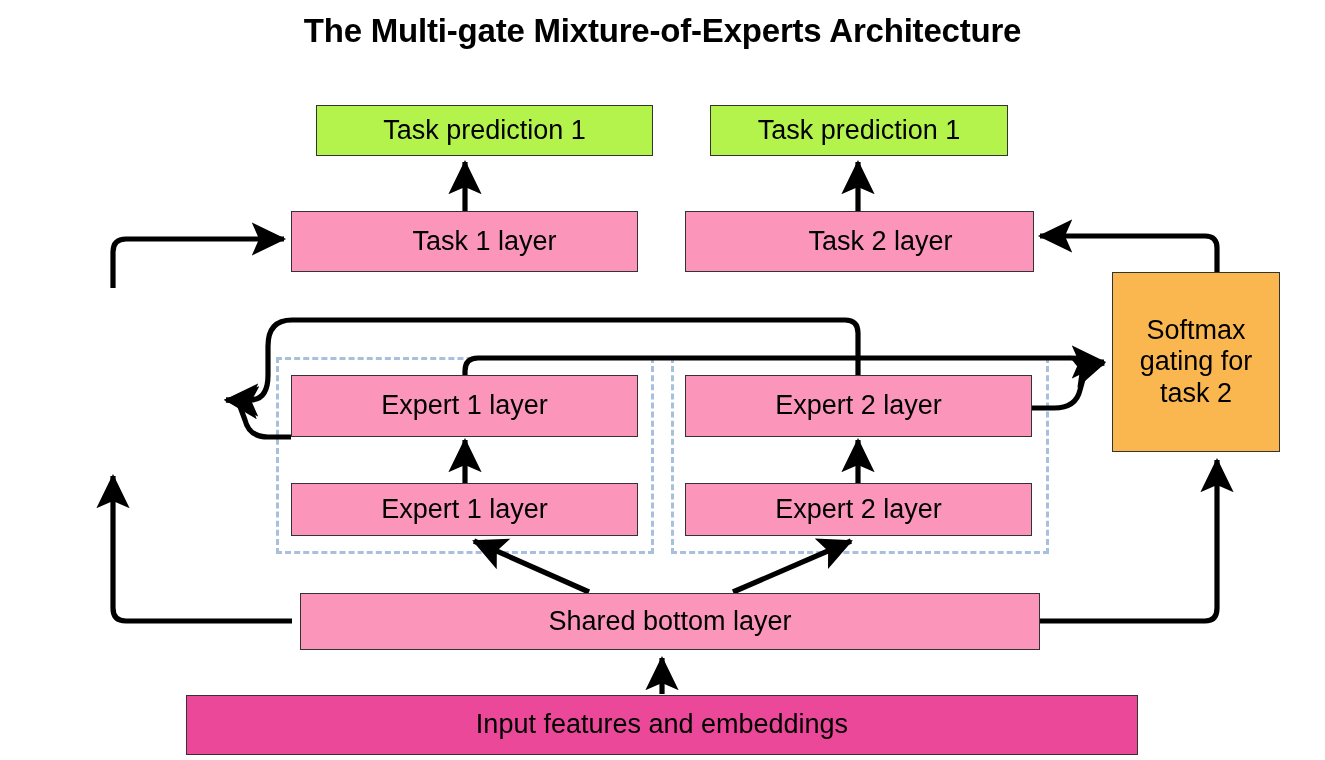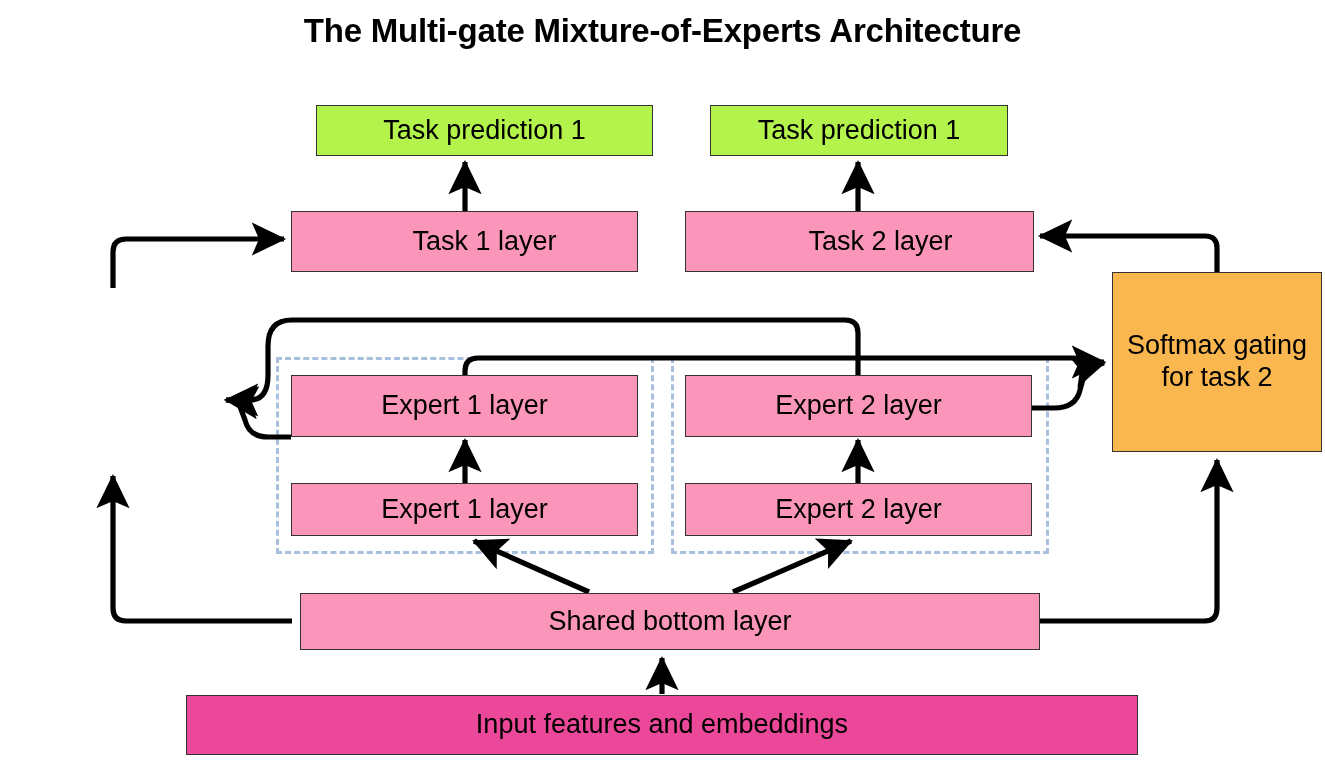--- a/index.html
+++ b/index.html
@@ -102,21 +102,21 @@
       <path d="M662,694 L662,658"></path>
     </g>
   </svg>
 
   <div class="node green" style="left:316px; top:105px; width:337px; height:51px;text-align:right;">Task prediction 1</div>
   <div class="node green" style="left:710px; top:105px; width:298px; height:51px;">Task prediction 1</div>
 
   <div class="node pink" style="left:291px; top:211px; width:347px; height:61px;padding-left:40px;">Task 1 layer</div>
   <div class="node pink" style="left:685px; top:211px; width:349px; height:61px;padding-left:42px;">Task 2 layer</div>
 
-  <div class="node orange" style="left:1112px; top:272px; width:210px; height:180px; padding:0 2px;">Softmax gating for task 2</div>
+  <div class="node orange" style="left:1112px; top:272px; width:168px; height:180px; padding:0 2px;">Softmax gating for task 2</div>
 
   <div class="node pink" style="left:291px; top:375px; width:347px; height:62px;">Expert 1 layer</div>
   <div class="node pink" style="left:685px; top:375px; width:347px; height:62px;">Expert 2 layer</div>
   <div class="node pink" style="left:291px; top:483px; width:347px; height:53px;">Expert 1 layer</div>
   <div class="node pink" style="left:685px; top:483px; width:347px; height:53px;">Expert 2 layer</div>
 
   <div class="node pink" style="left:300px; top:593px; width:740px; height:57px;">Shared bottom layer</div>
 
   <div class="node cyan" style="left:186px; top:695px; width:952px; height:60px;">Input features and embeddings</div>
 

